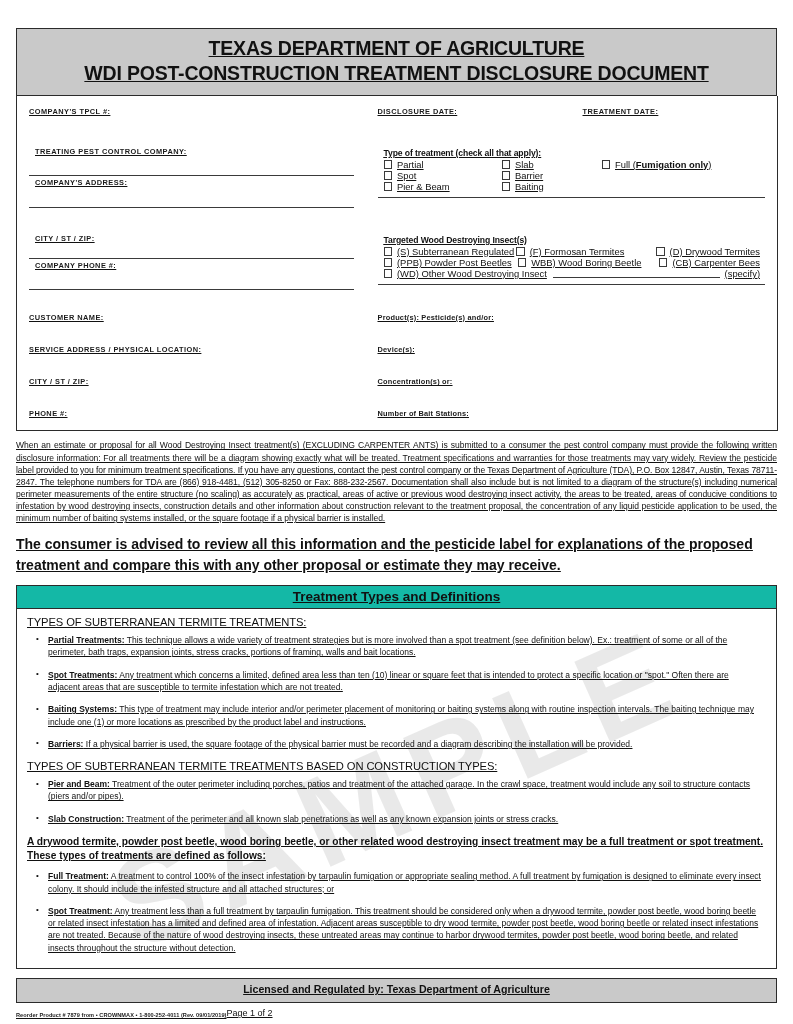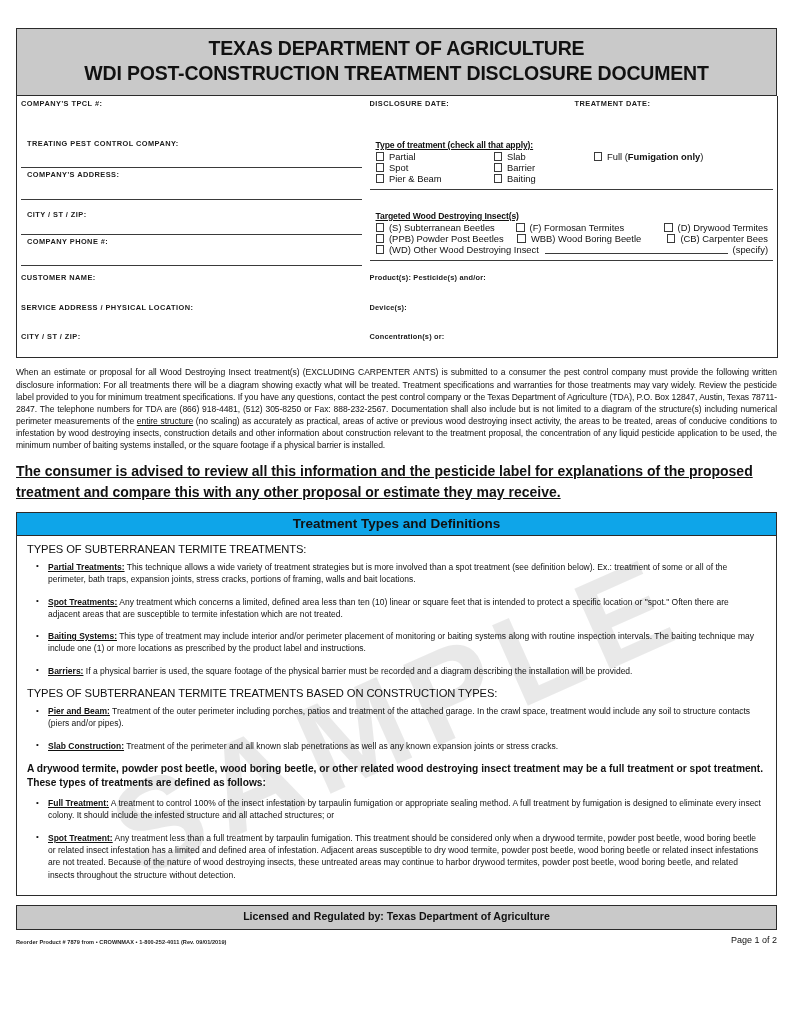--- a/index.html
+++ b/index.html
@@ -14,20 +14,21 @@
     color: #111111;
     overflow: hidden;
     position: relative;
   }
   .page {
     position: relative;
     width: 793px;
     height: 1024px;
     box-sizing: border-box;
     padding: 28px 16px 0 16px;
+    text-decoration: underline;
   }
 
   
   .title-banner {
     border: 1.5px solid #2b2b2b;
     background: #c9c9c9;
     text-align: center;
     padding: 7px 4px 9px 4px;
   }
   .title-line {
@@ -42,21 +43,21 @@
   .form-table {
     width: 100%;
     border-collapse: collapse;
     table-layout: fixed;
     border-left: 1.5px solid #2b2b2b;
     border-right: 1.5px solid #2b2b2b;
     border-bottom: 1.5px solid #2b2b2b;
   }
   .form-table td {
     vertical-align: top;
-    padding: 4px;
+    padding: 12px;
     border: 0;
   }
   .fld {
     border-bottom: 1.3px solid #3a3a3a;
     padding: 3px 0 0 6px;
     box-sizing: border-box;
   }
   .fld.nob { border-bottom: 0; }
   .fld-label {
     font-size: 7.4px;
@@ -140,21 +141,21 @@
     line-height: 1.45;
     text-decoration: underline;
   }
 
   
   .tt-wrap {
     margin-top: 10px;
     border: 1.5px solid #2b2b2b;
   }
   .tt-header {
-    background: #0ea5e9;
+    background: #14b8a6;
     border-bottom: 1.3px solid #2b2b2b;
     text-align: center;
     font-weight: bold;
     font-size: 13.5px;
     padding: 3px 0 4px 0;
   }
   .tt-body {
     padding: 7px 10px 8px 10px;
     position: relative;
     overflow: hidden;
@@ -235,21 +236,20 @@
     text-align: center;
     padding: 4px 0 5px 0;
   }
   .footer-line {
     font-size: 10.6px;
     font-weight: bold;
     line-height: 1.32;
   }
   .footer-meta {
     display: flex;
-    justify-content: space-between;
     align-items: flex-end;
     margin-top: 5px;
   }
   .reorder {
     font-size: 5.6px;
     font-weight: bold;
     color: #222;
     letter-spacing: 0.05px;
   }
   .pageno {
@@ -349,21 +349,21 @@
           <div class="fld-label">COMPANY PHONE #:</div>
         </div>
       </td>
       <td class="vdiv" colspan="2">
         <div class="cbox-block">
           <div class="cbox-head">Targeted Wood Destroying Insect(s)</div>
 
           <div class="cb-row">
             <div class="cb-opt wdi-c1">
               <span class="cb"></span>
-              <span class="cb-lbl">(S) Subterranean Beetles</span>
+              <span class="cb-lbl">(S) Subterranean Regulated</span>
             </div>
             <div class="cb-opt wdi-c2">
               <span class="cb"></span>
               <span class="cb-lbl">(F) Formosan Termites</span>
             </div>
             <div class="cb-opt">
               <span class="cb"></span>
               <span class="cb-lbl">(D) Drywood Termites</span>
             </div>
           </div>
@@ -415,20 +415,28 @@
 
     <tr>
       <td class="fld" style="height:29px">
         <div class="fld-label">CITY / ST / ZIP:</div>
       </td>
       <td class="fld vdiv" colspan="2" style="height:29px">
         <div class="fld-label mixed">Concentration(s) or:</div>
       </td>
     </tr>
 
+    <tr>
+      <td class="fld nob" style="height:29px">
+        <div class="fld-label">PHONE #:</div>
+      </td>
+      <td class="fld nob vdiv" colspan="2" style="height:29px">
+        <div class="fld-label mixed">Number of Bait Stations:</div>
+      </td>
+    </tr>
   </tbody>
     </table>
 
   <div class="body-copy"><span>When an estimate or proposal for all Wood Destroying Insect treatment(s) (EXCLUDING CARPENTER ANTS) is submitted to a consumer the pest control company must provide the following written disclosure information: For all treatments there will be a diagram showing exactly what will be treated. Treatment specifications and warranties for those treatments may vary widely. Review the pesticide label provided to you for minimum treatment specifications. If you have any questions, contact the pest control company or the Texas Department of Agriculture (TDA), P.O. Box 12847, Austin, Texas 78711-2847. The telephone numbers for TDA are (866) 918-4481, (512) 305-8250 or Fax: 888-232-2567. Documentation shall also include but is not limited to a diagram of the structure(s) including numerical perimeter measurements of the </span><u>entire structure</u><span> (no scaling) as accurately as practical, areas of active or previous wood destroying insect activity, the areas to be treated, areas of conducive conditions to infestation by wood destroying insects, construction details and other information about construction relevant to the treatment proposal, the concentration of any liquid pesticide application to be used, the minimum number of baiting systems installed, or the square footage if a physical barrier is installed.</span></div>
 
   <div class="consumer-note">The consumer is advised to review all this information and the pesticide label for explanations of the proposed treatment and compare this with any other proposal or estimate they may receive.</div>
 
   <div class="tt-wrap">
     <div class="tt-header">Treatment Types and Definitions</div>
     <div class="tt-body">

